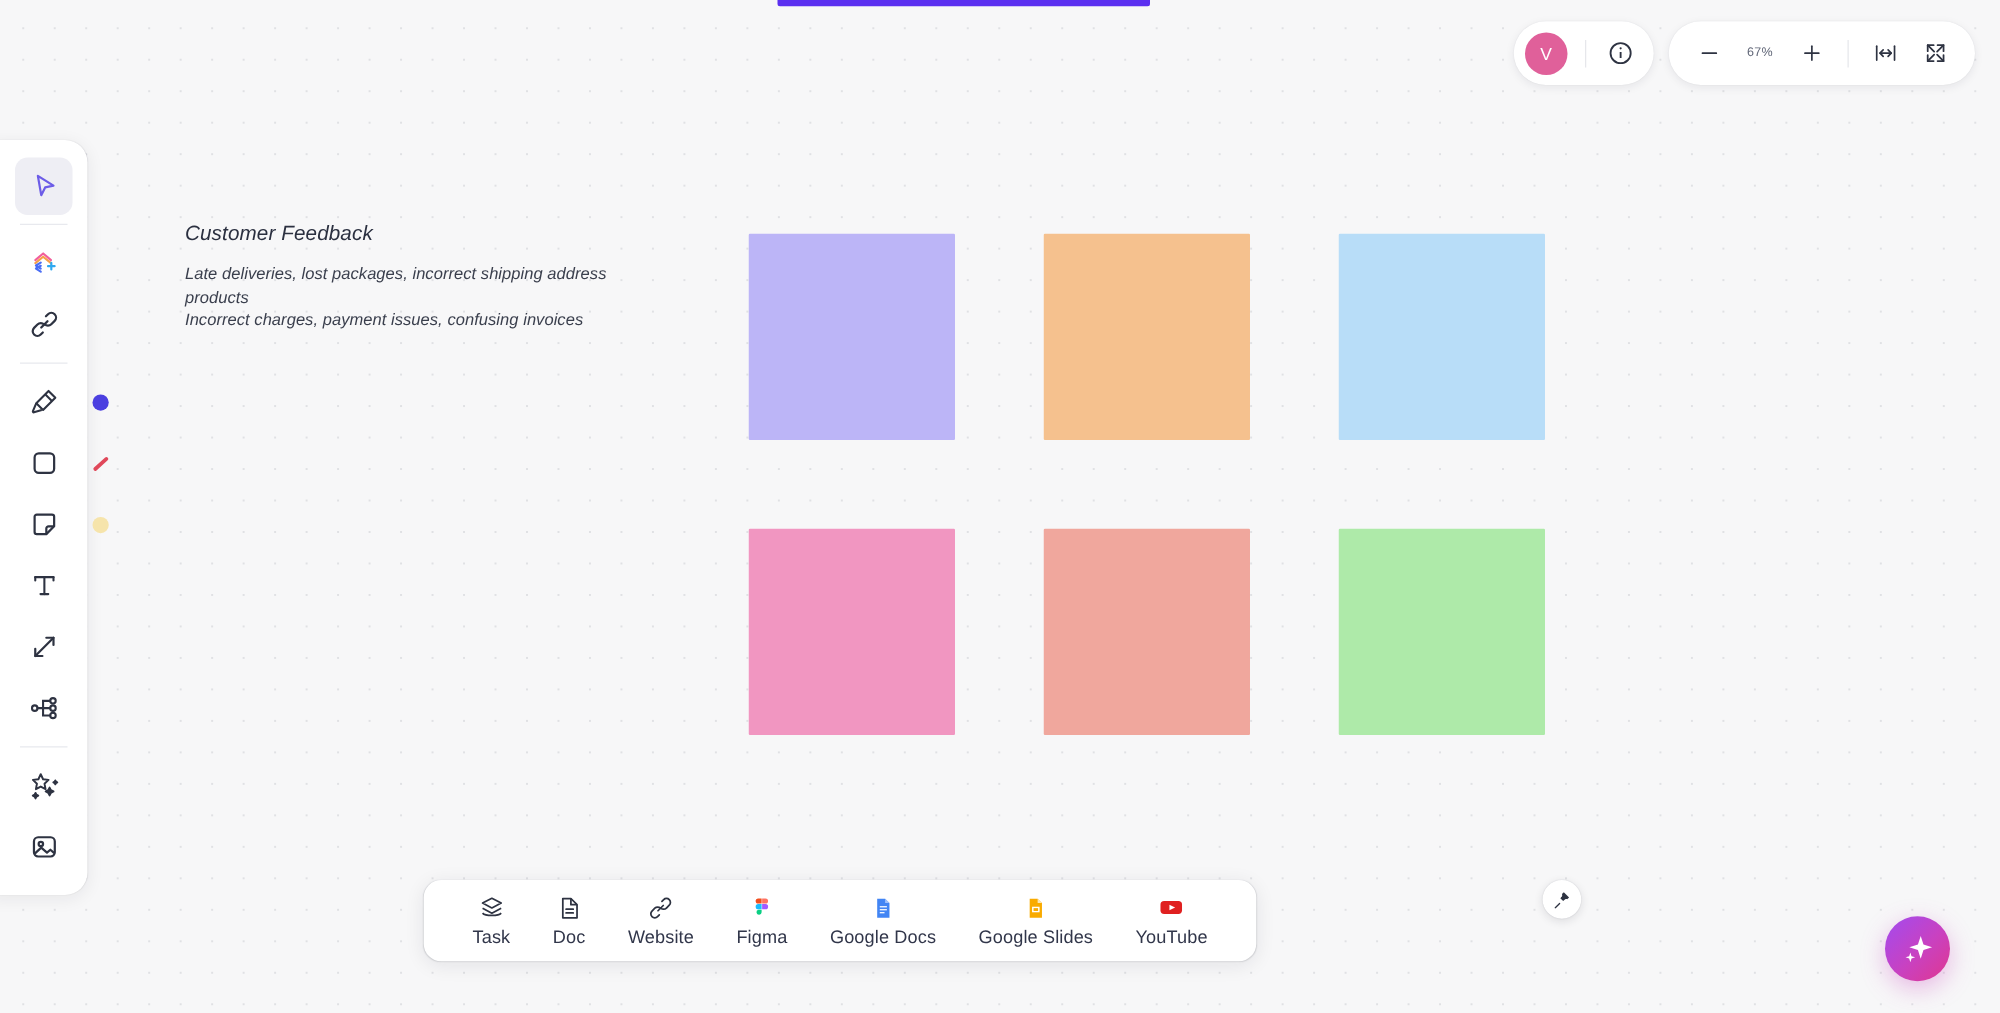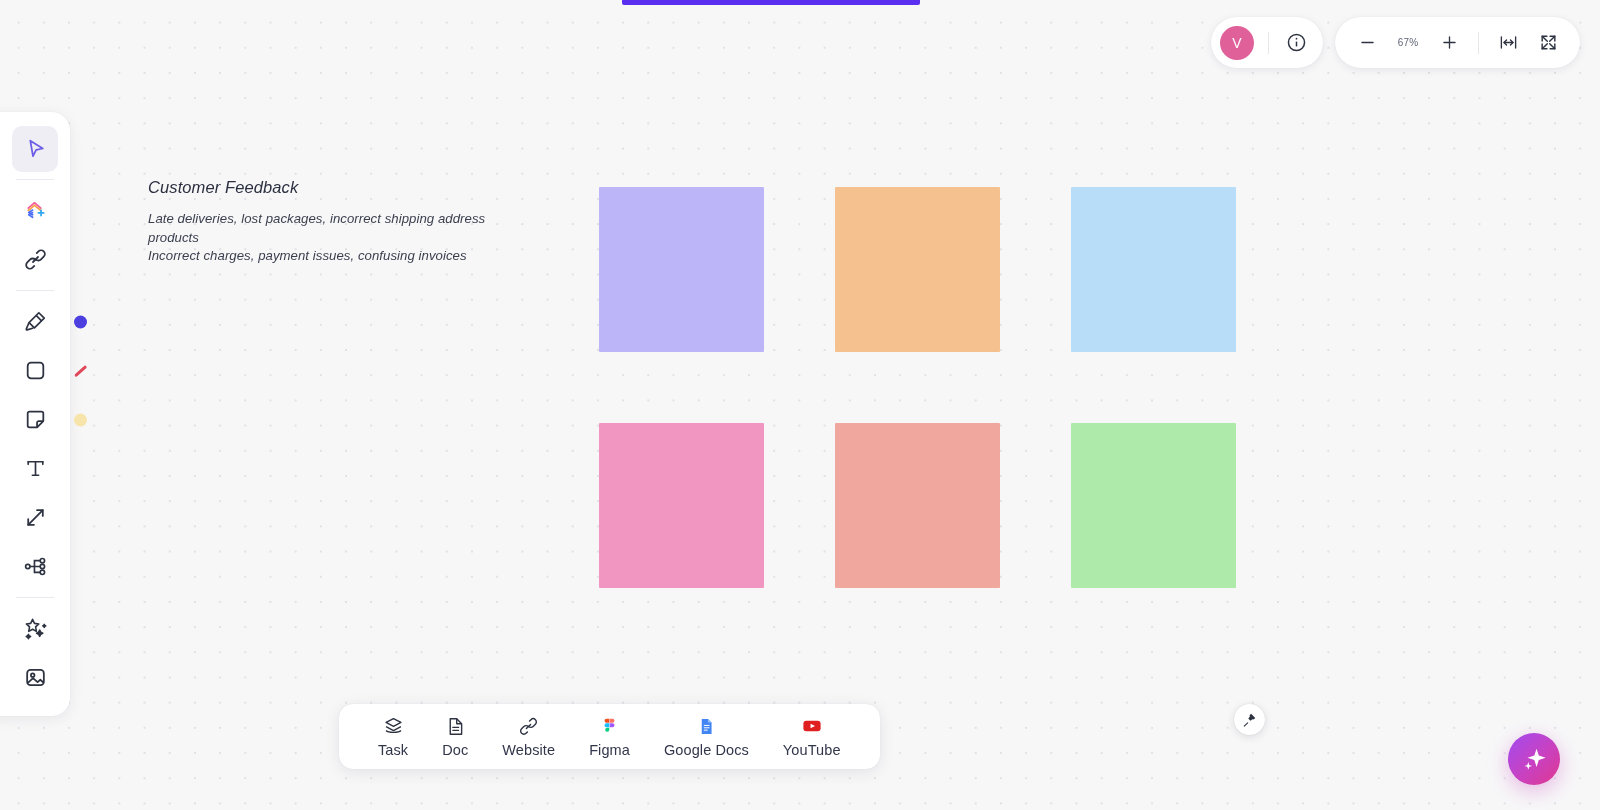--- a/index.html
+++ b/index.html
@@ -388,20 +388,31 @@
             <path d="M14 2.4 L18.4 6.8 H14Z" fill="#a1c2fa"></path>
             <rect x="8.6" y="10" width="7.2" height="1.25" fill="#fff"></rect>
             <rect x="8.6" y="13" width="7.2" height="1.25" fill="#fff"></rect>
             <rect x="8.6" y="16" width="4.8" height="1.25" fill="#fff"></rect>
           </svg>
         </div>
         <div class="dock-lbl">Google Docs</div>
       </div>
       <div class="dock-item">
         <div class="dock-ico">
+          <svg width="19" height="19" viewBox="0 0 24 24">
+            <path d="M6 2.4h8l4.4 4.4v14.8H6Z" fill="#f9ab00"></path>
+            <path d="M14 2.4 L18.4 6.8 H14Z" fill="#fce7b3"></path>
+            <rect x="8.4" y="10.6" width="7.6" height="5.6" fill="#fff"></rect>
+            <rect x="9.9" y="12" width="4.6" height="2.9" fill="#f9ab00"></rect>
+          </svg>
+        </div>
+        <div class="dock-lbl">Google Slides</div>
+      </div>
+      <div class="dock-item">
+        <div class="dock-ico">
           <svg width="22" height="22" viewBox="0 0 24 24">
             <rect x="2.6" y="6.4" width="18.8" height="11.2" rx="3.2" fill="#e02020"></rect>
             <path d="M10.4 9.6 L15.4 12 L10.4 14.4 Z" fill="#fff"></path>
           </svg>
         </div>
         <div class="dock-lbl">YouTube</div>
       </div>
     </div>
 
   <div class="pin-btn">

